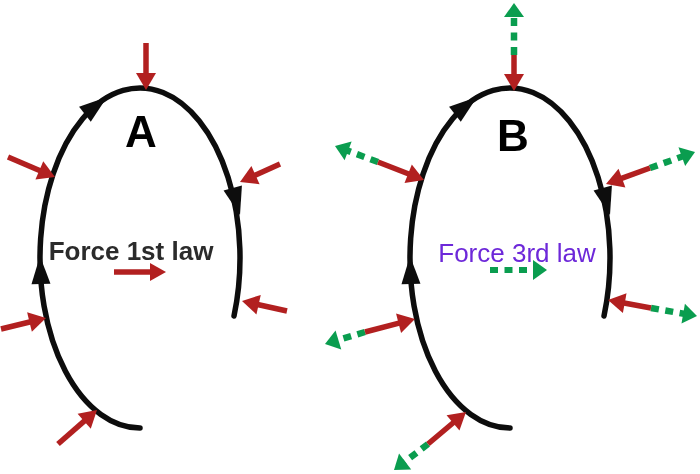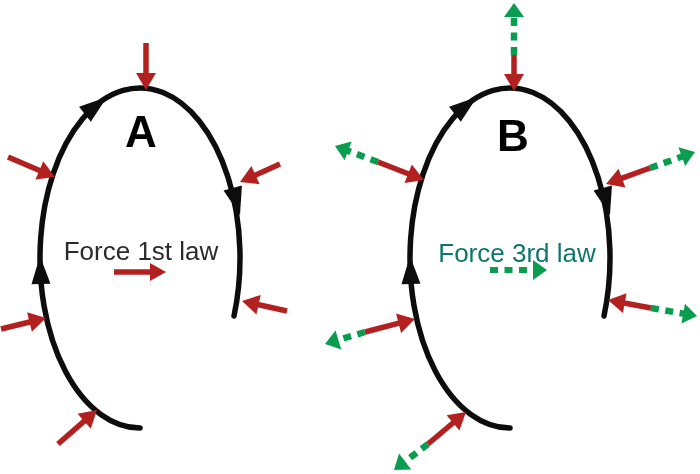--- a/index.html
+++ b/index.html
@@ -86,15 +86,15 @@
         <line x1="428" y1="444" x2="455.5972077056081" y2="420.7602461426458" stroke="#b22020" stroke-width="5.5"></line>
         <polygon points="0,0 -17,-10 -17,10" transform="translate(466 412) rotate(-40.10090754621224)" fill="#b22020"></polygon>
         <line x1="490" y1="270" x2="535.8" y2="270" stroke="#0a9d4f" stroke-width="6" stroke-dasharray="8 6.5"></line>
         <polygon points="0,0 -14,-10 -14,10" transform="translate(547 270) rotate(0)" fill="#0a9d4f"></polygon>
       </g>
     </svg>
 
   <div class="dlabel" style="left: 141px; top: 132px; color: rgb(0, 0, 0);">A</div>
   <div class="dlabel" style="left: 513px; top: 136px; color: rgb(0, 0, 0);">B</div>
 
-  <div class="caption" style="left: 141px; top: 251px; color: rgb(43, 43, 43);">Force 1st law</div>
-  <div class="caption" style="left: 517px; top: 253px; color: #0f766e;">Force 3rd law</div>
+  <div class="caption" style="left: 131px; top: 251px; color: rgb(43, 43, 43); font-weight: bold;">Force 1st law</div>
+  <div class="caption" style="left: 517px; top: 253px; color: #6d28d9;">Force 3rd law</div>
 </div>
 
 </body></html>

